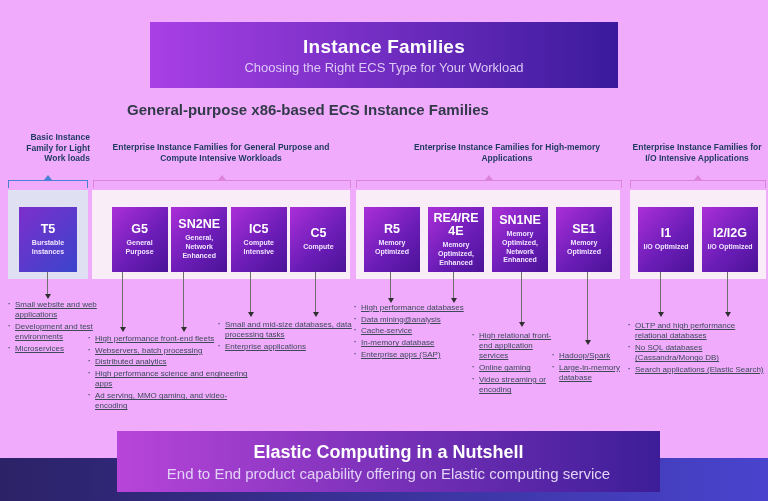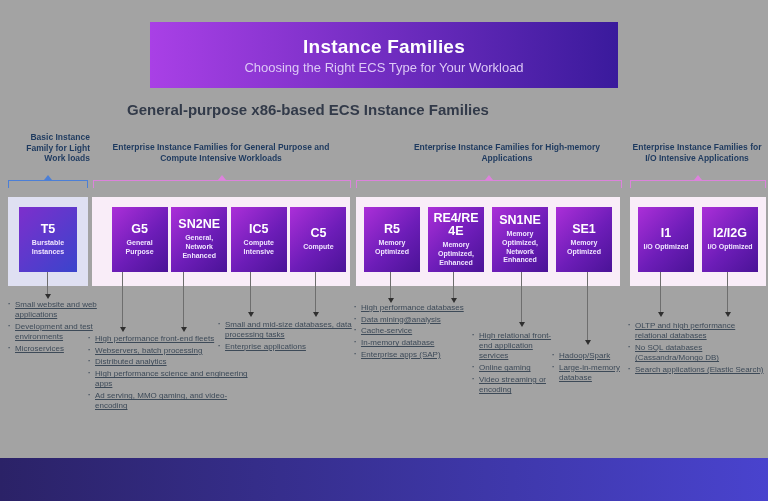--- a/index.html
+++ b/index.html
@@ -1,17 +1,17 @@
 <!DOCTYPE html>
 <html style="--banner-gradient-start: #a940e6; --banner-gradient-end: #3a1a9c; --banner2-gradient-start: #b845da; --banner2-gradient-end: #3c1d98; --box-gradient-start: #ab2fd8; --box-gradient-end: #4a1397; --t5-gradient-start: #7d2fcc; --t5-gradient-end: #3a44cc; --panel-blue: #dfe0f2; --panel-pink: #f9edf8; --bracket-blue: #4c7fd6; --bracket-pink: #dc83dc; --bottom-band-start: #2b2267; --bottom-band-end: #4943ce;"><head>
 <meta charset="utf-8">
 <style>
   html,body{margin:0;padding:0;background:#fff;}
   .canvas{
-    position:relative;width:768px;height:501px;background:#a3a3a3;overflow:hidden;
+    position:relative;width:768px;height:501px;background:#f0abfc;overflow:hidden;
     font-family:"Liberation Sans", "DejaVu Sans", sans-serif;
   }
   
   .top-banner{
     position:absolute;left:150px;top:22px;width:468px;height:66px;
     background:linear-gradient(90deg,var(--banner-gradient-start,#a940e6),var(--banner-gradient-end,#3a1a9c));
     display:flex;flex-direction:column;align-items:center;justify-content:center;gap:2px;
   }
   .top-banner .banner-title{color:#fff;font-size:19px;font-weight:bold;letter-spacing:.2px;}
   .top-banner .banner-sub{color:#ddc9f6;font-size:13px;}
@@ -34,21 +34,21 @@
     width:0;height:0;border-left:4px solid transparent;border-right:4px solid transparent;border-bottom:5px solid;
   }
   .br-blue{border-color:var(--bracket-blue,#4c7fd6);}
   .br-blue .tri{border-bottom-color:var(--bracket-blue,#4c7fd6);}
   .br-pink{border-color:var(--bracket-pink,#dc83dc);}
   .br-pink .tri{border-bottom-color:var(--bracket-pink,#dc83dc);}
   .brk-0{left:8px;top:180px;width:78px;}
   .brk-1{left:93px;top:180px;width:256px;}
   .brk-2{left:356px;top:180px;width:264px;}
   .brk-3{left:630px;top:180px;width:134px;}
-  .panel{position:absolute;top:197px;height:89px;display:flex;justify-content:space-evenly;align-items:flex-start;padding-top:10px;box-sizing:border-box;}
+  .panel{position:absolute;top:190px;height:89px;display:flex;justify-content:space-evenly;align-items:center;padding-top:10px;box-sizing:border-box;}
   .panel-blue{background:var(--panel-blue,#dfe0f2);}
   .panel-pink{background:var(--panel-pink,#f9edf8);}
   .pnl-0{left:8px;width:80px;}
   .pnl-1{left:92px;width:258px;padding-left:16px;}
   .pnl-2{left:356px;width:264px;}
   .pnl-3{left:630px;width:136px;}
   
   .ibox{
     width:56px;height:65px;color:#fff;text-align:center;
     background:linear-gradient(135deg,var(--box-gradient-start,#ab2fd8) 0%,#6d1db8 55%,var(--box-gradient-end,#4a1397) 100%);
@@ -237,14 +237,18 @@
     <li>No SQL databases (Cassandra/Mongo DB)</li>
     <li>Search applications (Elastic Search)</li>
   </ul>
 
   <ul class="notes nt-se1">
     <li>Hadoop/Spark</li>
     <li>Large-in-memory database</li>
   </ul>
 
   <div class="bottom-band"></div>
+  <div class="bottom-banner">
+    <div class="banner-title">Elastic Computing in a Nutshell</div>
+    <div class="banner-sub">End to End product capability offering on Elastic computing service</div>
+  </div>
 
 </div>
 
 </body></html>

